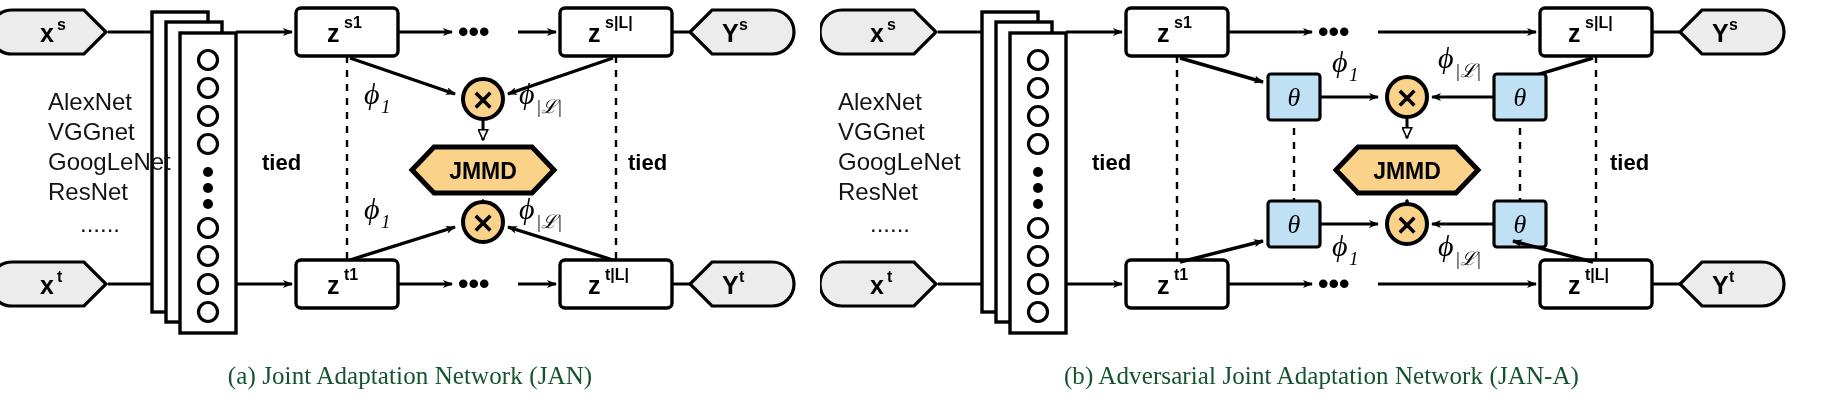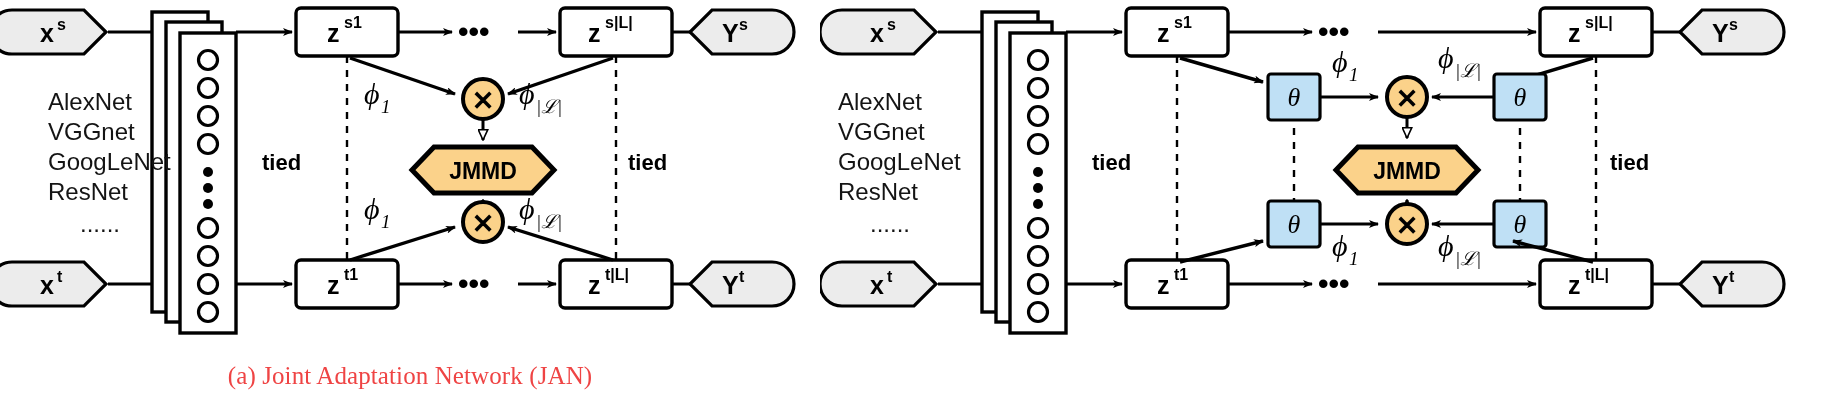--- a/index.html
+++ b/index.html
@@ -2,21 +2,21 @@
 <html><head>
 <meta charset="utf-8">
 <style>
   html,body{margin:0;padding:0;background:#ffffff;}
   body{width:1823px;height:420px;font-family:"Liberation Sans",sans-serif;overflow:hidden;}
   #root{position:relative;width:1823px;height:420px;background:#fff;}
   .panel{position:absolute;top:0;height:420px;}
   .caption{
     position:absolute;left:0;width:100%;top:362px;
     text-align:center;font-family:"Liberation Serif",serif;
-    font-size:25px;color:#ef4444;white-space:nowrap;letter-spacing:.1px;
+    font-size:25px;color:#14532d;white-space:nowrap;letter-spacing:.1px;
   }
   svg{display:block;}
   .tx{font-family:"Liberation Sans",sans-serif;font-weight:bold;fill:#000;}
   .serif-i{font-family:"Liberation Serif",serif;font-style:italic;fill:#000;}
   .netname{font-family:"Liberation Sans",sans-serif;font-size:24px;fill:#141414;}
   .tied{font-family:"Liberation Sans",sans-serif;font-weight:bold;font-size:22px;fill:#000;}
 </style>
 </head>
 <body>
 
@@ -300,15 +300,16 @@
       <line x1="500" y1="224" x2="558" y2="224" stroke="#000" stroke-width="3" marker-end="url(#ah)"></line>
       <line x1="674" y1="224" x2="612" y2="224" stroke="#000" stroke-width="3" marker-end="url(#ah)"></line>
       <line x1="360" y1="262" x2="443" y2="241" stroke="#000" stroke-width="3.4" marker-end="url(#ah)"></line>
       <line x1="773" y1="262" x2="693" y2="241" stroke="#000" stroke-width="3.4" marker-end="url(#ah)"></line>
       <text class="serif-i" x="512" y="256" font-size="30">ϕ</text>
       <text class="serif-i" x="529" y="265" font-size="19">1</text>
       <text class="serif-i" x="618" y="256" font-size="30">ϕ</text>
       <text class="serif-i" x="635" y="265" font-size="19">|ℒ|</text>
     </svg>
 
+    <div class="caption">(b)  Adversarial Joint Adaptation Network (JAN-A)</div>
   </div>
 
 </div>
 
 </body></html>

